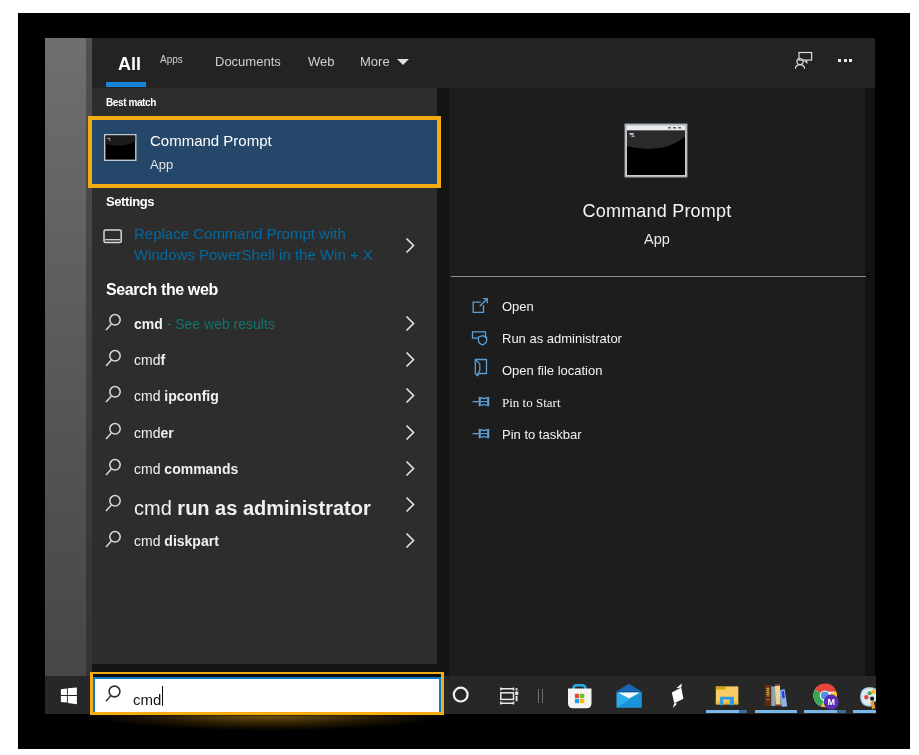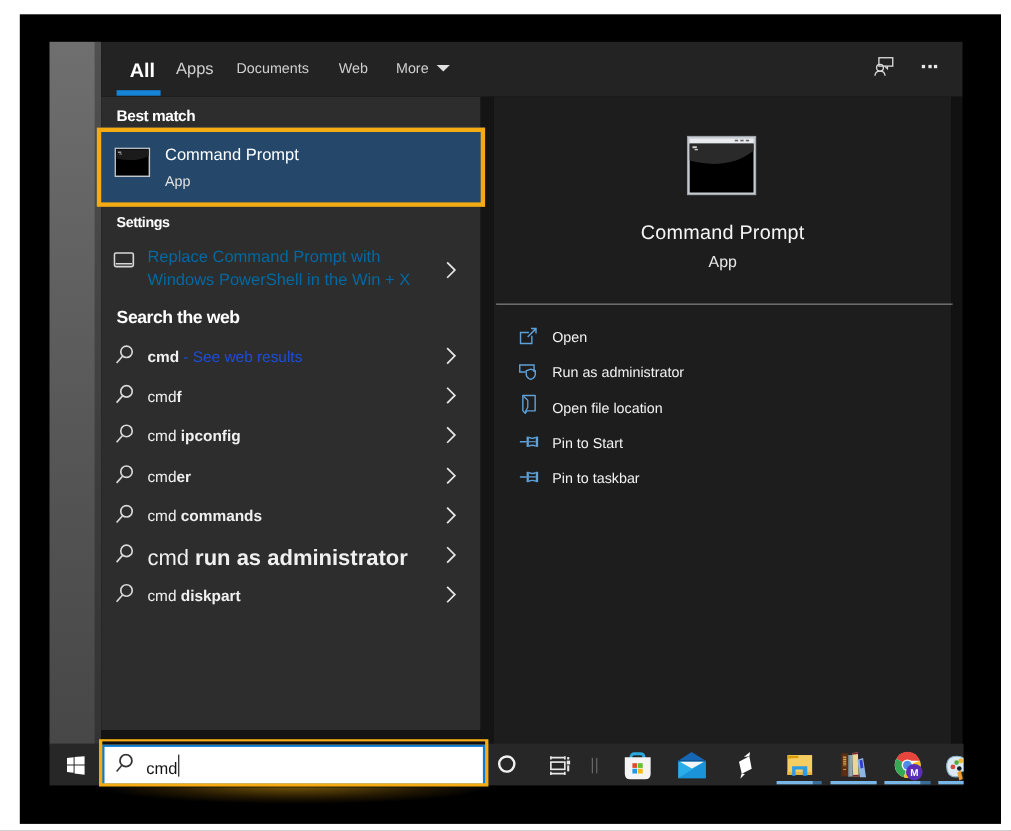--- a/index.html
+++ b/index.html
@@ -23,39 +23,39 @@
 
   <div class="abs" style="left:92px;top:664px;width:357px;height:13px;background:#141414;"></div>
   <div class="abs" style="left:437px;top:88px;width:12px;height:589px;background:#141414;"></div>
 
   <div class="abs" style="left:449px;top:88px;width:416px;height:589px;background:#1d1d1d;"></div>
   <div class="abs" style="left:865px;top:88px;width:10px;height:589px;background:#121212;"></div>
 
   <div class="abs" style="left:45px;top:676px;width:831px;height:38px;background:#272727;"></div>
 
   <div class="txt" style="left:118px;top:54px;font-size:18px;font-weight:bold;color:#fff;">All</div>
-  <div class="txt" style="left:160px;top:54px;font-size:15px;color:#d0d0d0;text-align:center;">Apps</div>
+  <div class="txt" style="left:160px;top:54px;font-size:10px;color:#d0d0d0;text-align:center;">Apps</div>
   <div class="txt" style="left:215px;top:54px;font-size:13px;color:#d0d0d0;">Documents</div>
   <div class="txt" style="left:308px;top:54px;font-size:13px;color:#d0d0d0;">Web</div>
   <div class="txt" style="left:360px;top:54px;font-size:13px;color:#d0d0d0;">More</div>
   <div class="abs" style="left:397px;top:58.5px;width:0;height:0;border-left:6px solid transparent;border-right:6px solid transparent;border-top:6px solid #e0e0e0;"></div>
   <div class="abs" style="left:106px;top:82px;width:40px;height:4.5px;background:#1583d6;"></div>
 
   <svg class="abs" style="left:794px;top:51px;" width="19" height="19" viewBox="0 0 19 19">
     <rect x="5" y="1.5" width="12.6" height="7.6" fill="none" stroke="#dcdcdc" stroke-width="1.2"></rect>
     <path d="M12.8 9.3 V11.6 L10.4 9.3" fill="none" stroke="#dcdcdc" stroke-width="1.1"></path>
     <circle cx="6" cy="10.6" r="3.1" fill="none" stroke="#dcdcdc" stroke-width="1.2"></circle>
     <path d="M1.4 17.8 Q1.7 13.7 6 13.7 Q10.3 13.7 10.6 17.8" fill="none" stroke="#dcdcdc" stroke-width="1.2"></path>
   </svg>
 
   <div class="abs" style="left:838px;top:59px;width:3.2px;height:3.2px;background:#e8e8e8;"></div>
   <div class="abs" style="left:843.5px;top:59px;width:3.2px;height:3.2px;background:#e8e8e8;"></div>
   <div class="abs" style="left:849px;top:59px;width:3.2px;height:3.2px;background:#e8e8e8;"></div>
 
-  <div class="txt" style="left:106px;top:97px;font-size:14px;font-weight:bold;color:#fff;letter-spacing:-0.4px;">Best match</div>
+  <div class="txt" style="left:106px;top:97px;font-size:10px;font-weight:bold;color:#fff;letter-spacing:-0.4px;">Best match</div>
 
   <div class="abs" style="left:88px;top:116px;width:353px;height:72px;border:4.5px solid #f5ac12;background:#25486a;box-sizing:border-box;"></div>
 
   <svg class="abs" style="left:104px;top:134px;" width="33" height="27" viewBox="0 0 33 27">
     <rect x="0.7" y="0.7" width="31.1" height="25.6" fill="#000" stroke="#c2c8ce" stroke-width="1.4"></rect>
     <path d="M1.8 1.8 L31.2 1.8 L31.2 7.5 Q20 14 1.8 10 Z" fill="#1b1b1b"></path>
     <path d="M3.2 3.8 h3 v1.3 h-3 Z M4.6 5.6 h2.2 v0.9 h-2.2 Z" fill="#9a9a9a"></path>
   </svg>
   <div class="txt" style="left:150px;top:131.5px;font-size:15px;color:#fff;">Command Prompt</div>
   <div class="txt" style="left:150px;top:157.3px;font-size:13px;color:#e2e2e2;">App</div>
@@ -66,21 +66,21 @@
     <line x1="2.2" y1="10.7" x2="17" y2="10.7" stroke="#d8d8d8" stroke-width="1.3"></line>
   </svg>
   <div class="txt" style="left:134px;top:223px;font-size:15px;color:#0369a1;line-height:21px;">Replace Command Prompt with<br>Windows PowerShell in the Win + X</div>
 
   <div class="txt" style="left:106px;top:281px;font-size:16px;font-weight:bold;color:#fff;letter-spacing:-0.4px;">Search the web</div>
 
   <svg class="abs mag" style="left:104px;top:313px;" width="18" height="19" viewBox="0 0 18 19">
       <circle cx="11" cy="6.8" r="5.2" fill="none" stroke="#dadada" stroke-width="1.5"></circle>
       <line x1="7.4" y1="10.9" x2="2" y2="17" stroke="#dadada" stroke-width="1.5"></line>
     </svg>
-  <div class="txt" style="left:134px;top:316px;font-size:14px;color:#f0f0f0;"><b>cmd</b> <span style="color:#1d4ed8;">- See web results</span></div>
+  <div class="txt" style="left:134px;top:316px;font-size:14px;color:#f0f0f0;"><b>cmd</b> <span style="color:#0f766e;">- See web results</span></div>
   <svg class="abs" style="left:405px;top:315px;" width="10" height="17" viewBox="0 0 10 17">
       <polyline points="1.5,1.5 8.5,8.5 1.5,15.5" fill="none" stroke="#e6e6e6" stroke-width="1.6"></polyline>
     </svg>
 
   <svg class="abs mag" style="left:104px;top:349px;" width="18" height="19" viewBox="0 0 18 19">
       <circle cx="11" cy="6.8" r="5.2" fill="none" stroke="#dadada" stroke-width="1.5"></circle>
       <line x1="7.4" y1="10.9" x2="2" y2="17" stroke="#dadada" stroke-width="1.5"></line>
     </svg>
   <div class="txt" style="left:134px;top:352px;font-size:14px;color:#f0f0f0;">cmd<b>f</b></div>
   <svg class="abs" style="left:405px;top:351px;" width="10" height="17" viewBox="0 0 10 17">
@@ -147,21 +147,21 @@
     <path d="M3 7.5 L61 7.5 L61 14 Q38 32 3 23 Z" fill="#2a2a2a"></path>
     <path d="M5.5 10 h4 v1.8 h-4 Z M7.5 12.5 h3 v1.2 h-3 Z" fill="#cfcfcf"></path>
   </svg>
   <div class="txt" style="left:657px;top:200.8px;transform:translateX(-50%);font-size:18px;letter-spacing:0.2px;color:#f5f5f5;">Command Prompt</div>
   <div class="txt" style="left:657px;top:231px;transform:translateX(-50%);font-size:14.5px;color:#e8e8e8;">App</div>
   <div class="abs" style="left:451px;top:276px;width:415px;height:1.3px;background:#8f8f8f;"></div>
 
   <div class="txt" style="left:502px;top:299px;font-size:13px;color:#f2f2f2;">Open</div>
   <div class="txt" style="left:502px;top:331px;font-size:13px;color:#f2f2f2;">Run as administrator</div>
   <div class="txt" style="left:502px;top:363px;font-size:13px;color:#f2f2f2;">Open file location</div>
-  <div class="txt" style="left:502px;top:395px;font-size:13px;color:#f2f2f2;">Pin to Start</div>
+  <div class="txt" style="left:502px;top:395px;font-size:13px;color:#f2f2f2;font-family:Liberation Serif, serif;">Pin to Start</div>
   <div class="txt" style="left:502px;top:427px;font-size:13px;color:#f2f2f2;">Pin to taskbar</div>
 
   <svg class="abs" style="left:471px;top:297px;" width="19" height="18" viewBox="0 0 19 18">
     <path d="M9.8 5.2 H2.2 V15.3 H12.5 V8.3" fill="none" stroke="#5ea0d8" stroke-width="1.3"></path>
     <path d="M8.7 9.3 L15.8 2.2 M11.8 1.7 H16.3 V6.2" fill="none" stroke="#5ea0d8" stroke-width="1.3"></path>
   </svg>
   <svg class="abs" style="left:471px;top:329px;" width="19" height="18" viewBox="0 0 19 18">
     <path d="M14.5 9.2 V2.8 H1.5 V9.2 H6.8" fill="none" stroke="#5ea0d8" stroke-width="1.3"></path>
     <path d="M11.5 6.6 L15.6 8.1 V11.2 Q15.6 14.3 11.5 15.9 Q7.4 14.3 7.4 11.2 V8.1 Z" fill="none" stroke="#5ea0d8" stroke-width="1.3"></path>
   </svg>

